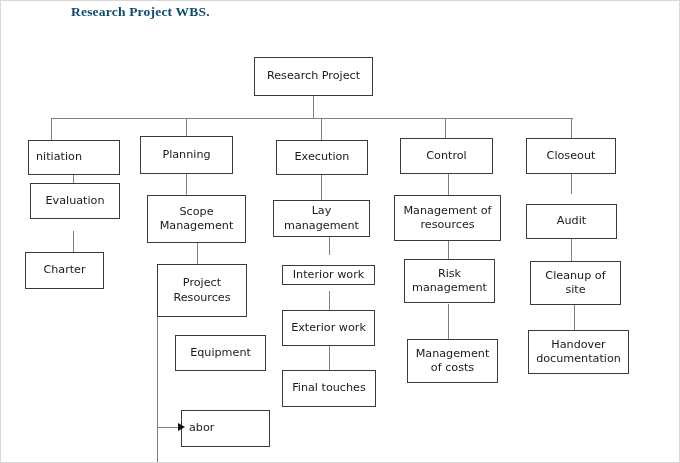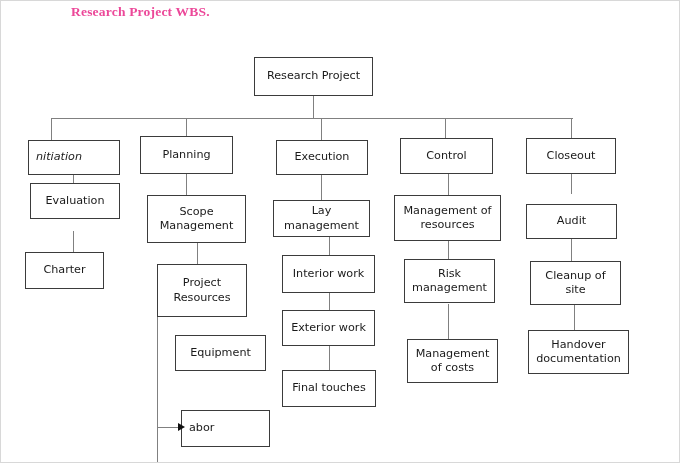--- a/index.html
+++ b/index.html
@@ -23,21 +23,21 @@
 
   
   .wbs-title {
     position: absolute;
     left: 70px;
     top: 3px;
     font-family: "Liberation Serif", "DejaVu Serif", serif;
     font-weight: bold;
     font-size: 13.5px;
     letter-spacing: 0.2px;
-    color: #ec4899;
+    color: #0c4a6e;
     white-space: nowrap;
   }
 
   
   .node {
     position: absolute;
     box-sizing: border-box;
     background: #ffffff;
     border: 1.3px solid #3b3b3b;
     display: flex;
@@ -119,21 +119,21 @@
   <div class="conn v" style="left:447px; top:303px; height:35px;"></div>
 
   <div class="conn v" style="left:570px; top:173px; height:20px;"></div>
   <div class="conn v" style="left:570px; top:228px; height:32px;"></div>
   <div class="conn v" style="left:573px; top:304px; height:25px;"></div>
 
   <div class="node" style="left:253px; top:56px; width:119px; height:39px;">
     <span class="node-label">Research Project</span>
   </div>
 
-  <div class="node clipped-left" style="left:27px; top:139px; width:92px; height:35px;font-style:italic;">
+  <div class="node clipped-left" style="left:27px; top:139px; width:92px; height:35px;">
     <span class="node-label">nitiation</span>
   </div>
 
   <div class="node" style="left:139px; top:135px; width:93px; height:38px;">
     <span class="node-label">Planning</span>
   </div>
 
   <div class="node" style="left:275px; top:139px; width:92px; height:35px;">
     <span class="node-label">Execution</span>
   </div>
@@ -167,21 +167,21 @@
   </div>
 
   <div class="node clipped-left" style="left:180px; top:409px; width:89px; height:37px;">
     <span class="node-label">abor</span>
   </div>
 
   <div class="node" style="left:272px; top:199px; width:97px; height:37px;">
     <span class="node-label">Lay management</span>
   </div>
 
-  <div class="node" style="left:281px; top:254px; width:93px; height:38px;">
+  <div class="node" style="left:281px; top:264px; width:93px; height:20px;">
     <span class="node-label">Interior work</span>
   </div>
 
   <div class="node" style="left:281px; top:309px; width:93px; height:36px;">
     <span class="node-label">Exterior work</span>
   </div>
 
   <div class="node" style="left:281px; top:369px; width:94px; height:37px;">
     <span class="node-label">Final touches</span>
   </div>

